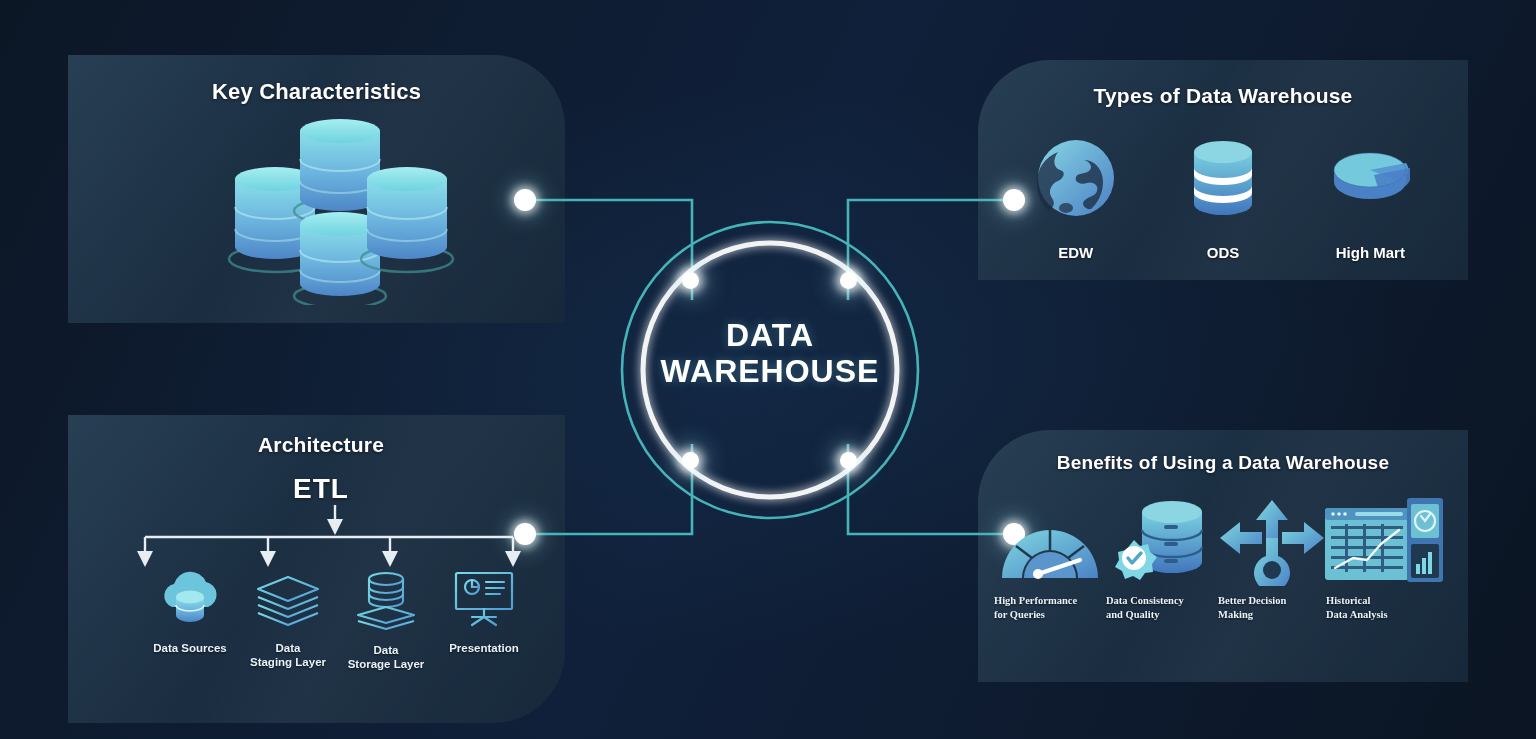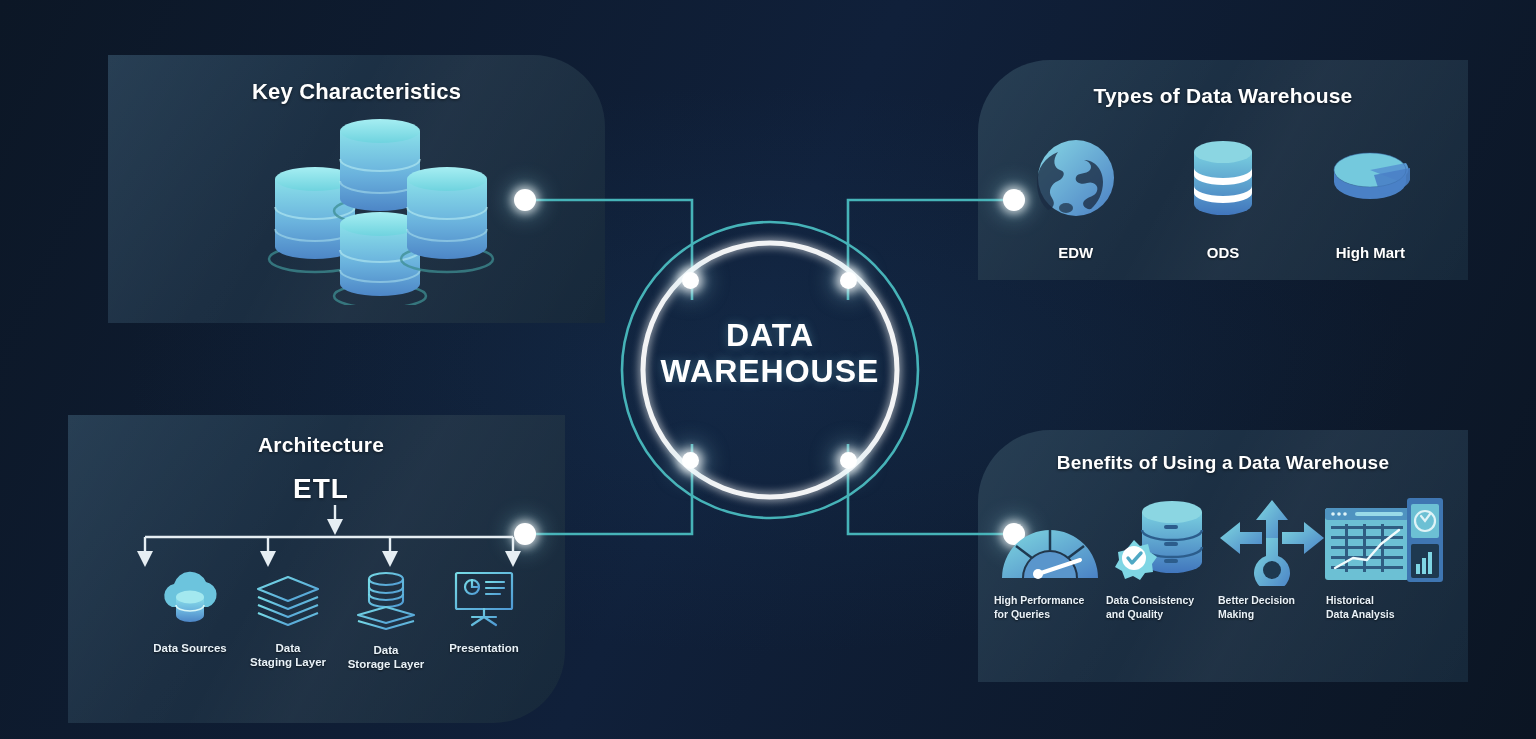--- a/index.html
+++ b/index.html
@@ -32,21 +32,20 @@
   .panel::after {
     content: "";
     position: absolute; inset: 0;
     background: linear-gradient(118deg, rgba(255,255,255,0.035) 0%, rgba(255,255,255,0) 42%, rgba(255,255,255,0.03) 58%, rgba(255,255,255,0) 100%);
     pointer-events: none;
   }
 
   #panel-key-characteristics {
     left: 68px; top: 55px; width: 497px; height: 268px;
     border-radius: 0 72px 0 0;
-    margin-left: 40px;
   }
   #panel-types {
     left: 978px; top: 60px; width: 490px; height: 220px;
     border-radius: 72px 0 0 0;
   }
   #panel-architecture {
     left: 68px; top: 415px; width: 497px; height: 308px;
     border-radius: 0 0 72px 0;
     padding-left: 9px;
   }
@@ -106,20 +105,21 @@
     margin-top: 8px; text-align: center; color: #e9f2f8;
     font-size: 11.5px; font-weight: bold; line-height: 1.25;
     text-shadow: 0 1px 2px rgba(0,0,0,0.6);
   }
 
   
   #benefits-row {
     position: relative; z-index: 2;
     display: flex; justify-content: space-between; align-items: flex-end;
     padding: 16px 35px 0 16px;
+    font-family: Liberation Serif, serif;
   }
   .benefit-item { width: 116px; display: flex; flex-direction: column; align-items: center; }
   .benefit-icon { height: 96px; display: flex; align-items: flex-end; justify-content: center; }
   .benefit-label {
     margin-top: 8px; align-self: flex-start; text-align: left;
     color: #eaf2f8; font-size: 10.5px; font-weight: bold; line-height: 1.3;
     text-shadow: 0 1px 2px rgba(0,0,0,0.6);
   }
 
   

